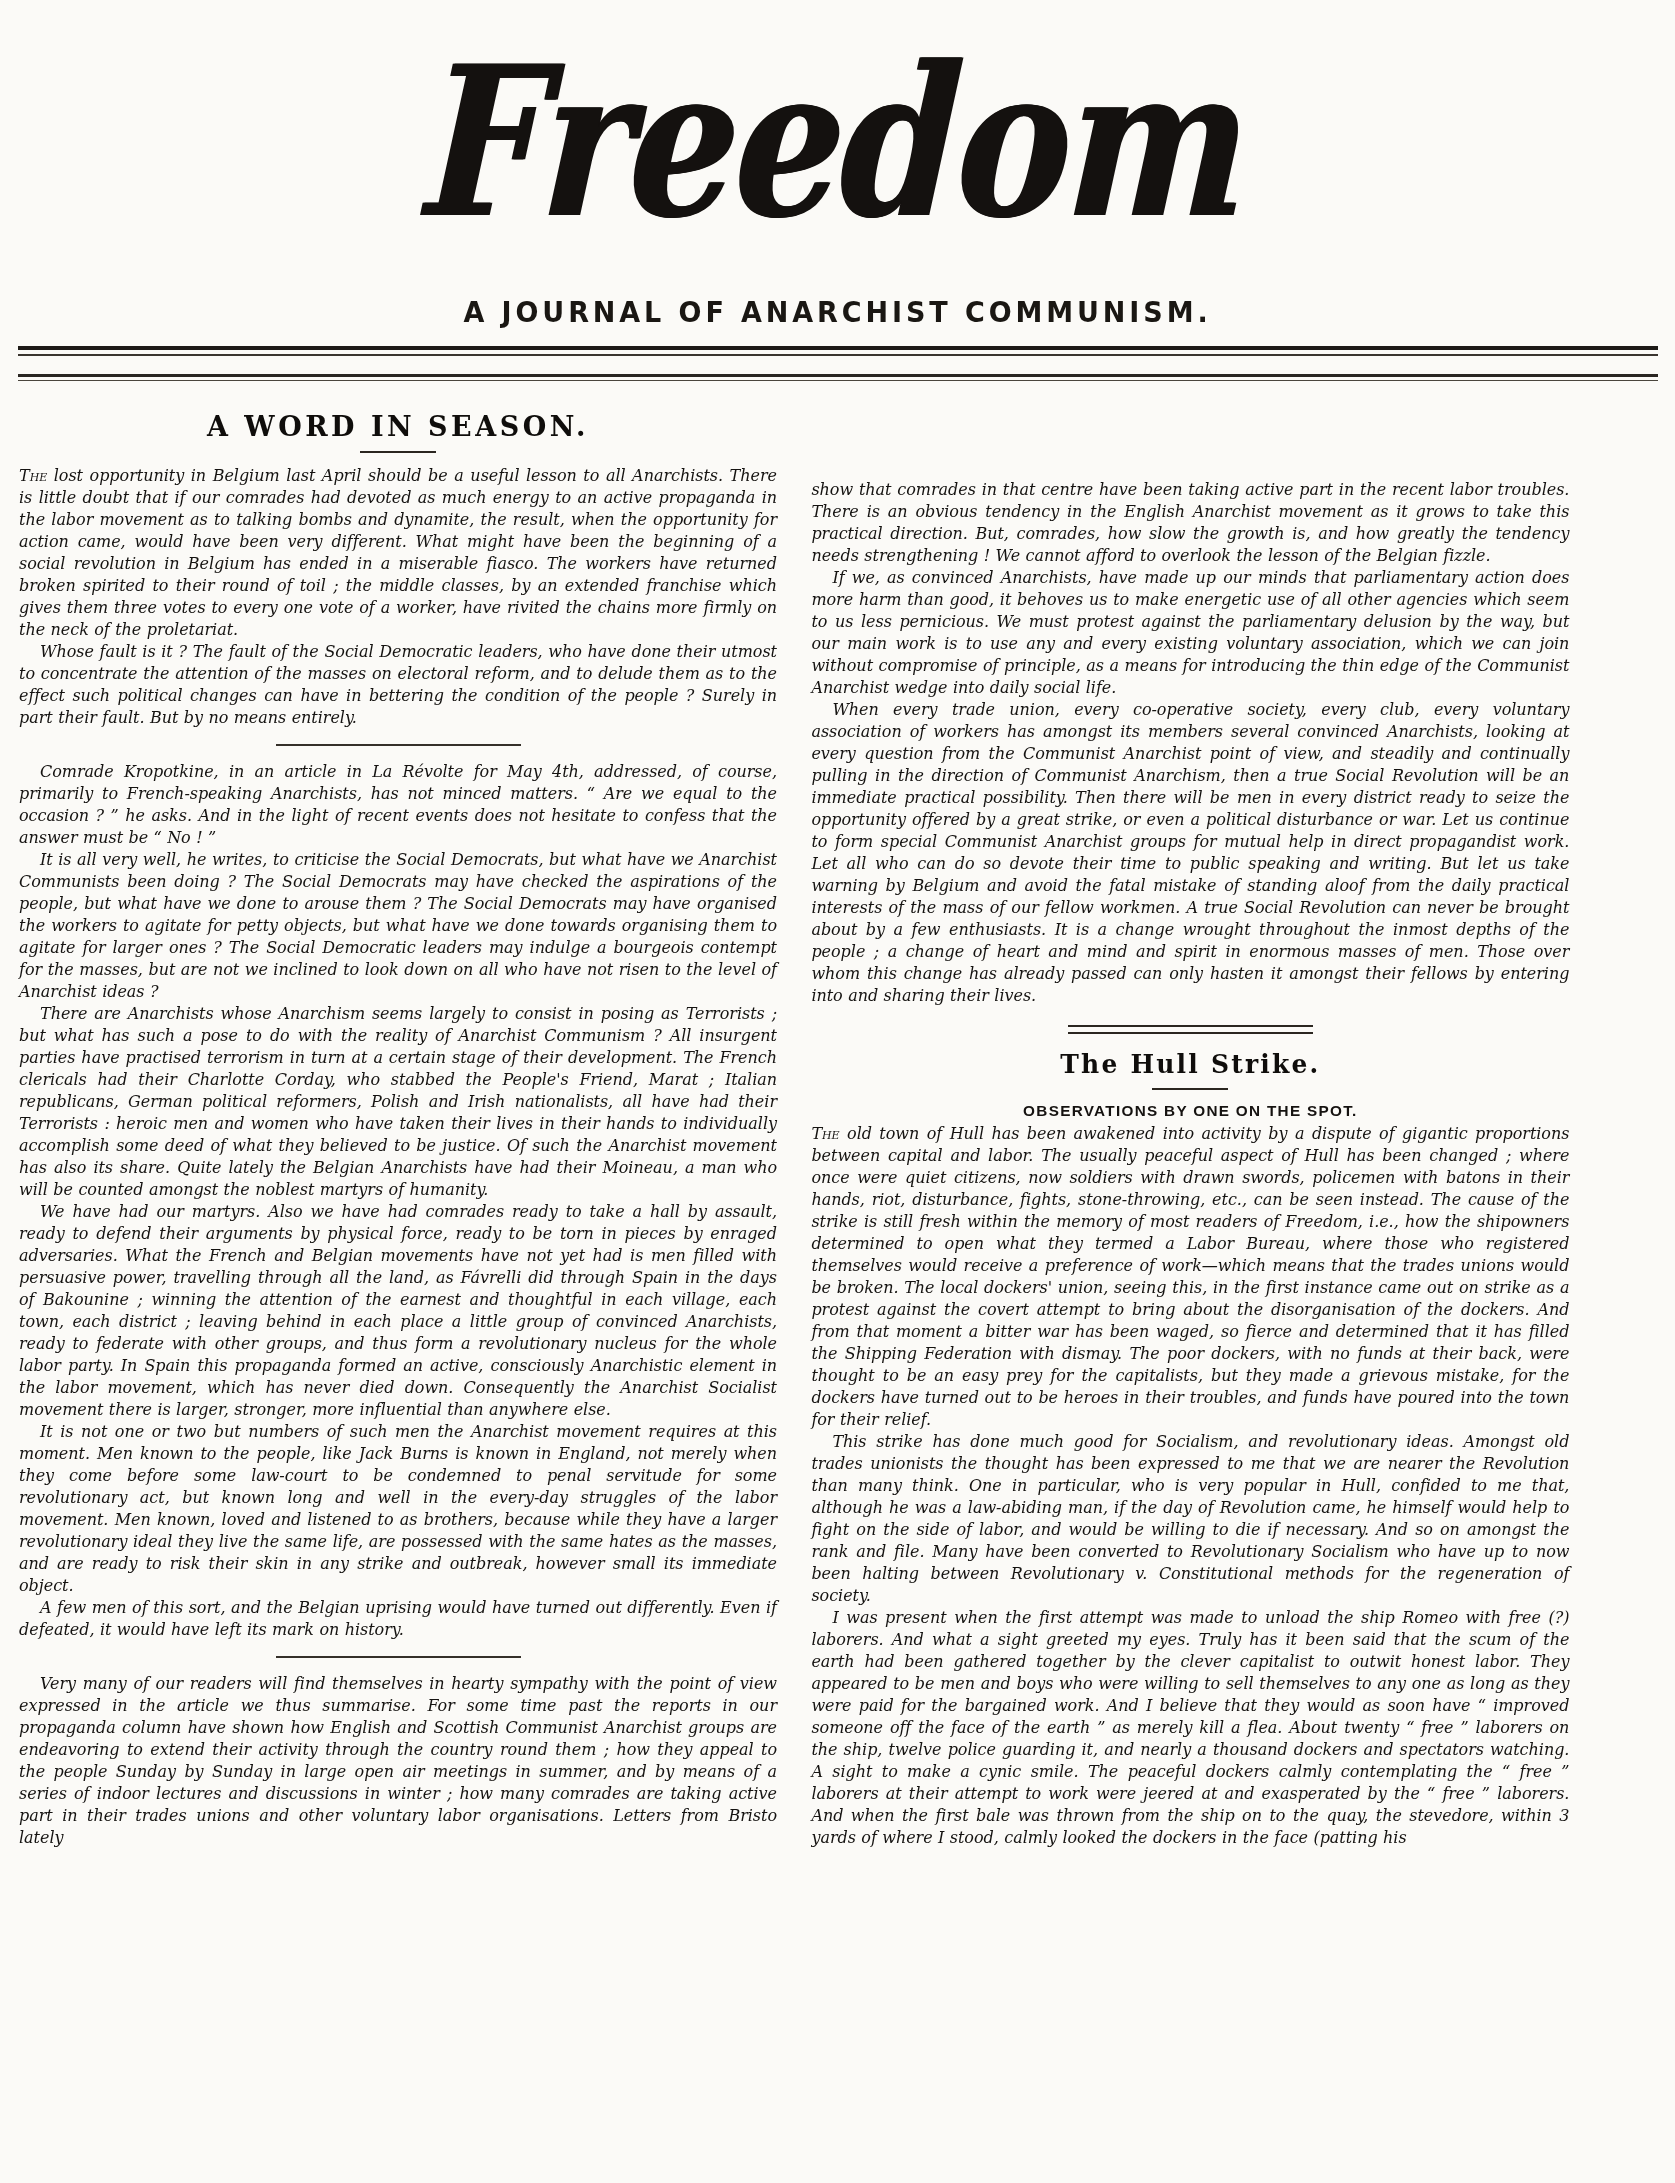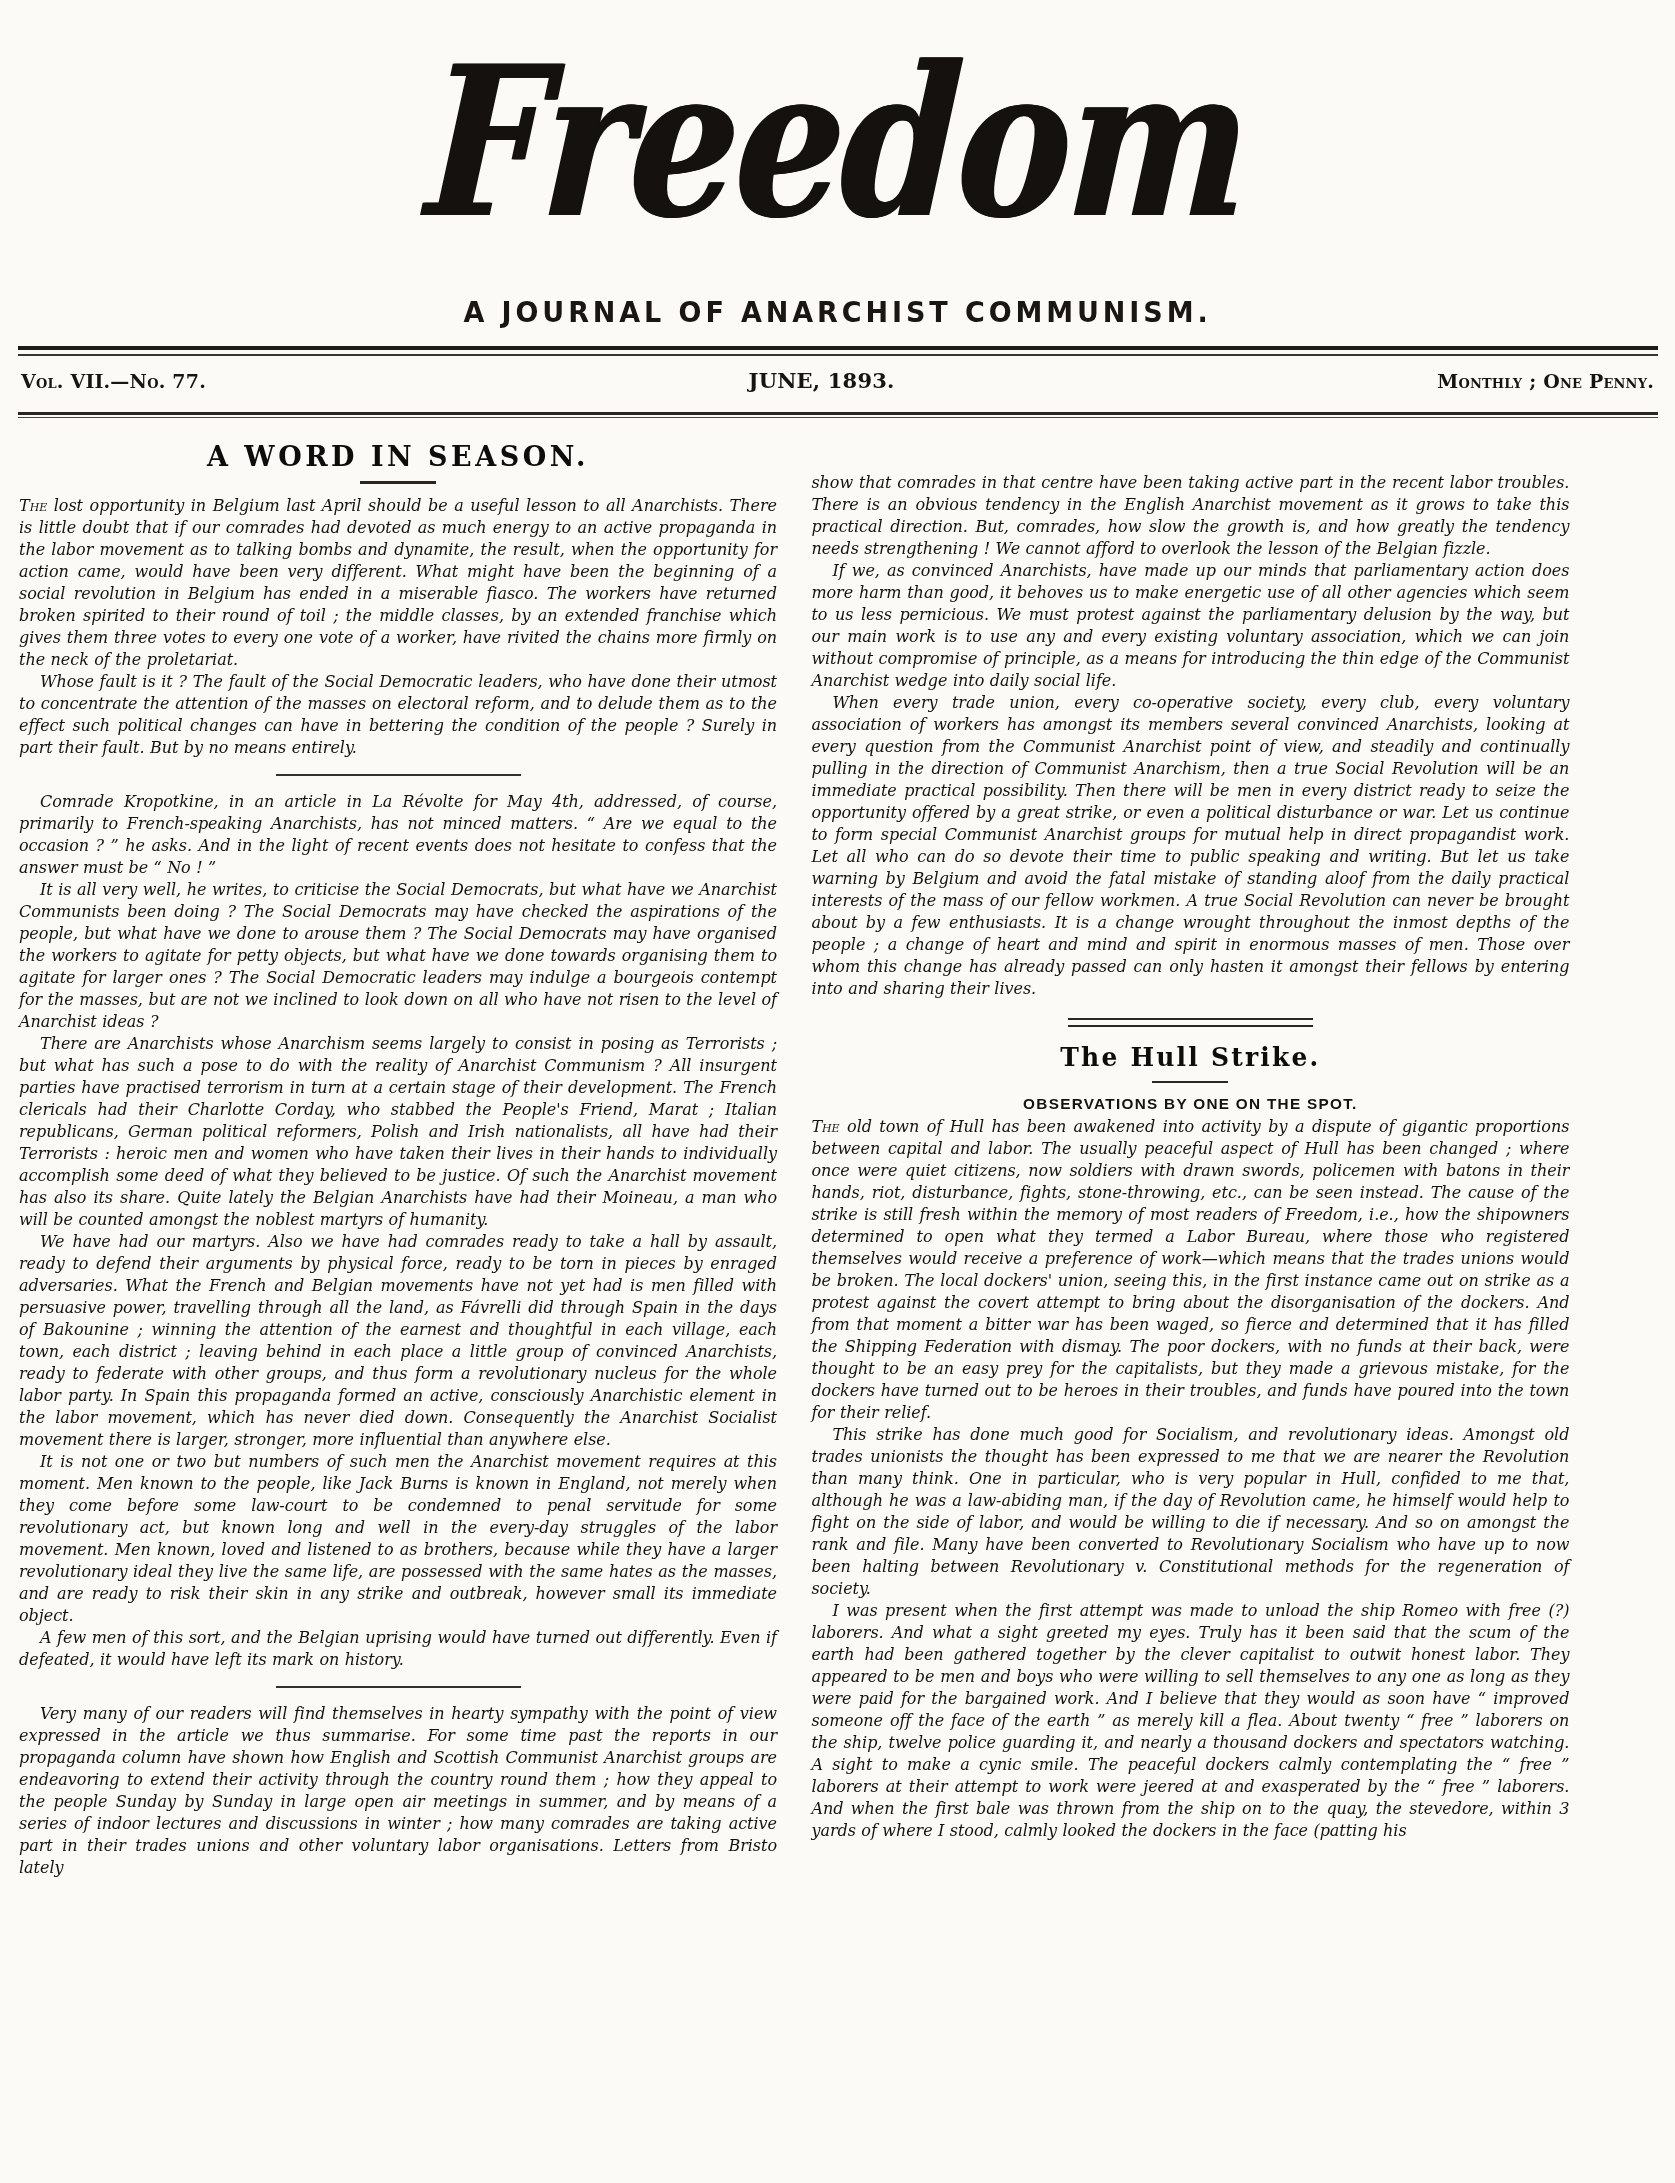--- a/index.html
+++ b/index.html
@@ -80,22 +80,22 @@
     font-weight: 700;
     color: #181511;
   }
   .issueline > div { font-size: 19px; letter-spacing: 0.2px; }
   .issueline .smallcaps { font-variant: small-caps; }
   .issueline .center { font-size: 21px; }
 
   
   .columns {
     display: flex;
-    margin: 17px 19px 0 19px;
-    align-items: center;
+    margin: 24px 19px 0 19px;
+    align-items: flex-end;
   }
   .col {
     width: 773px;
     box-sizing: border-box;
   }
   .col.left { padding-right: 15px; }
   .col.right { padding-left: 15px; }
 
   .gutter {
     width: 4.4px;
@@ -170,25 +170,20 @@
 
   <div class="masthead">
     <div class="logo-wrap">
       <div class="logo">Freedom</div>
     </div>
     <div class="subtitle">A JOURNAL OF ANARCHIST COMMUNISM.</div>
   </div>
 
   <hr class="rule-double">
 
-  <div class="issueline">
-    <div class="smallcaps">Vol. VII.—No. 77.</div>
-    <div class="center">JUNE, 1893.</div>
-    <div class="smallcaps">Monthly ; One Penny.</div>
-  </div>
 
   <hr class="rule-double thin">
 
   <div class="columns">
 
     <div class="col left">
 
       <div class="headline">A WORD IN SEASON.</div>
       <div class="shortrule"></div>
 

